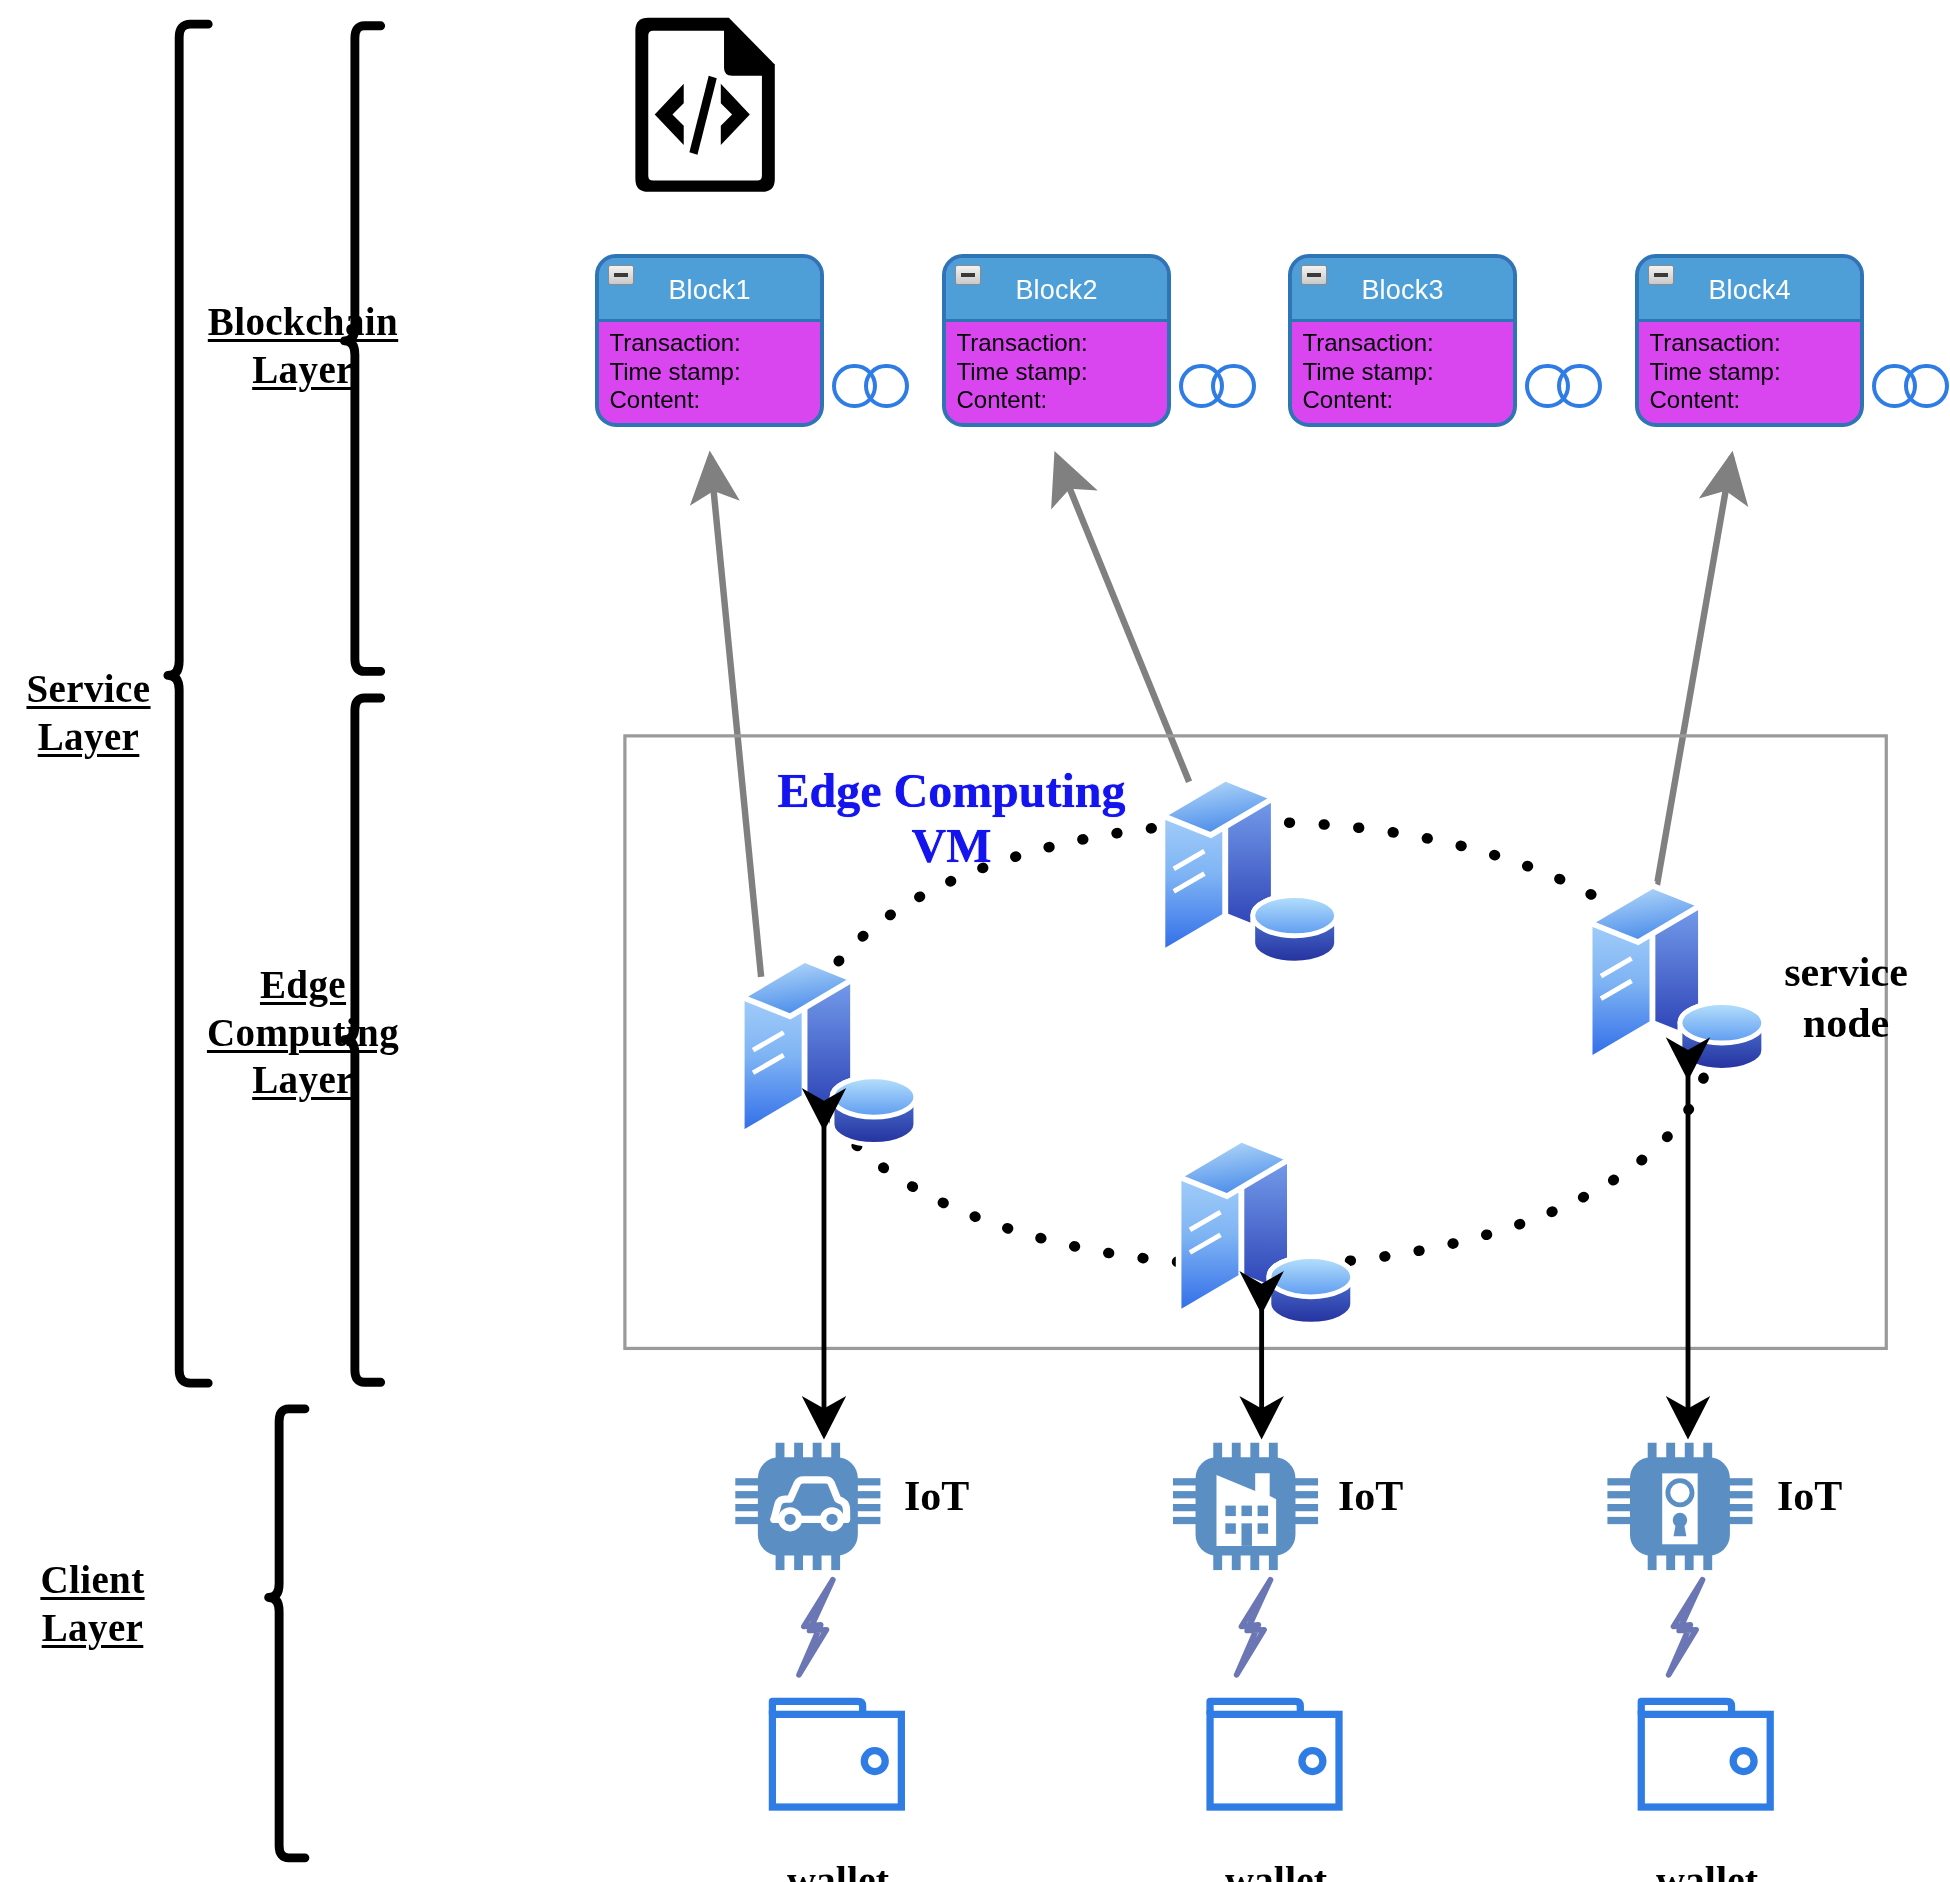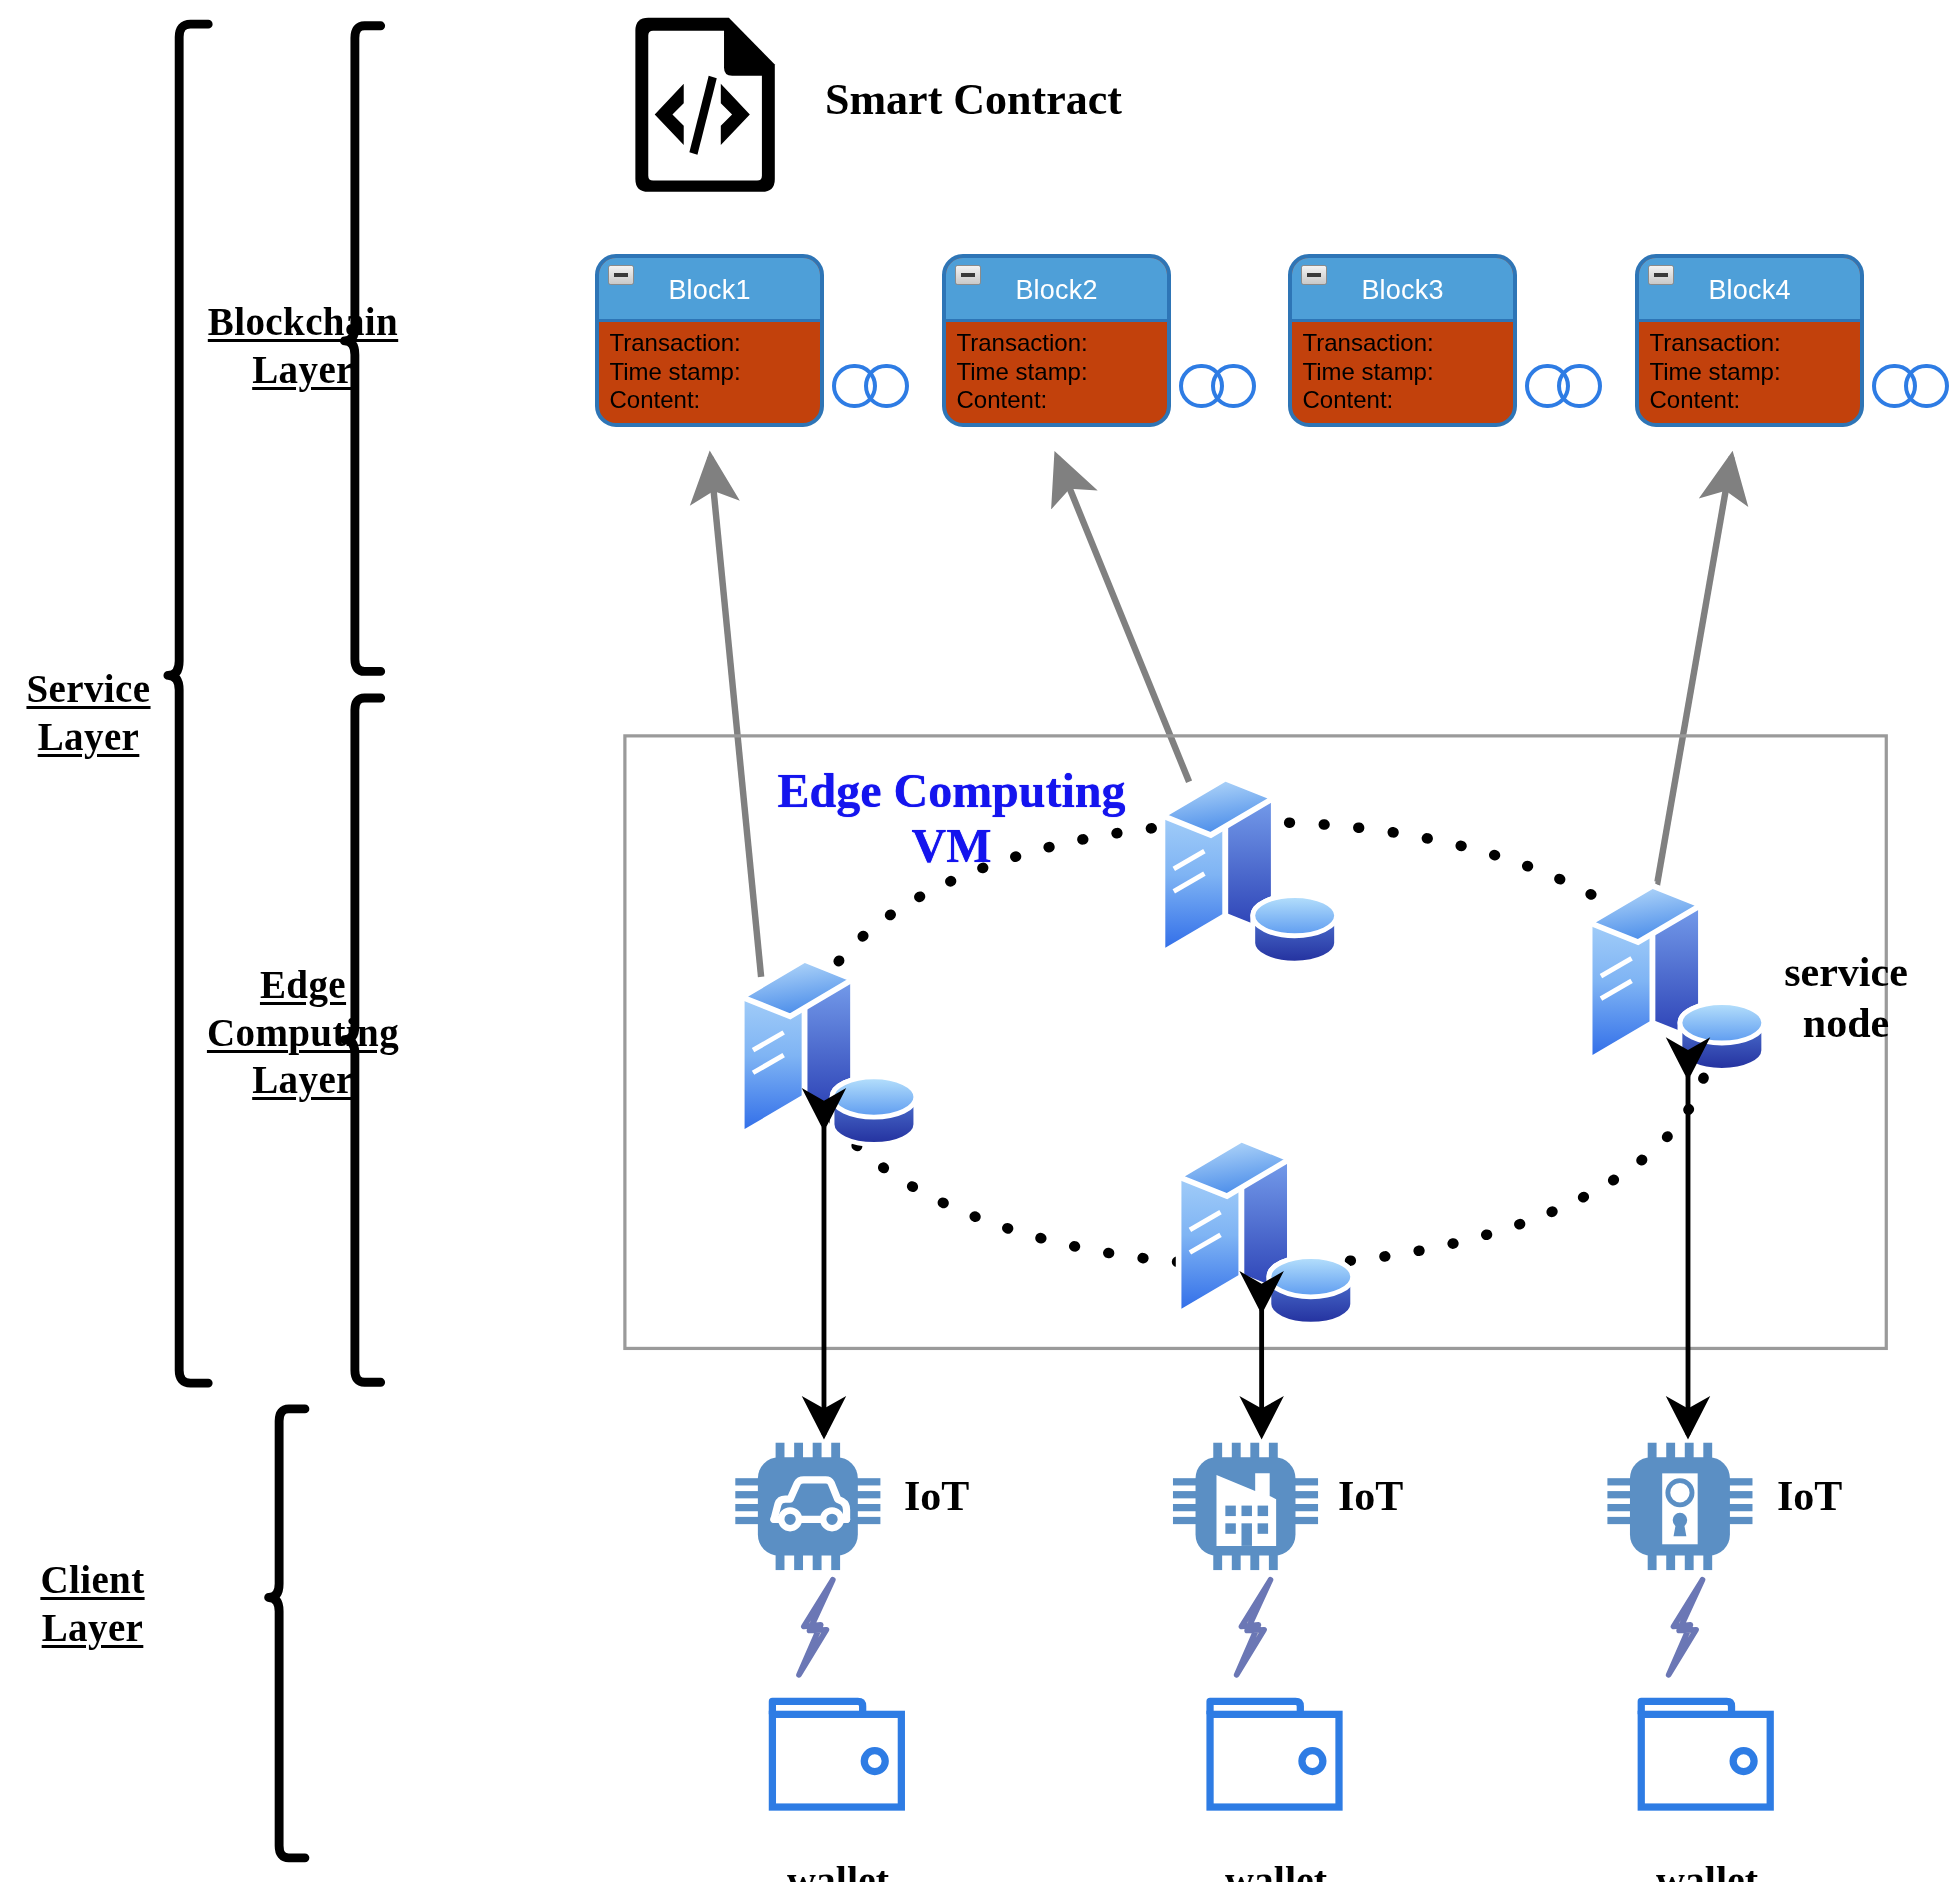--- a/index.html
+++ b/index.html
@@ -23,21 +23,21 @@
     text-underline-offset:4px;
     text-decoration-thickness:3.2px;
   }
 
   
   .block{
     position:absolute;
     width:229px;height:173px;
     border:4px solid #2E75B6;
     border-radius:21px;
-    background:#c2410c;
+    background:#d946ef;
     box-sizing:border-box;
     overflow:hidden;
     font-family:"Liberation Sans",sans-serif;
   }
   .block-head{
     position:relative;
     height:61px;
     background:#4E9FD8;
     border-bottom:3.2px solid #2E75B6;
     display:flex;align-items:center;justify-content:center;
@@ -367,21 +367,20 @@
     <span>Edge </span>
     <span>Computing </span>
     <span>Layer</span>
   </div>
 
   <div class="layer-label" style="left:8px;top:1556px;width:169px;font-size:39px;">
     <span>Client </span>
     <span>Layer</span>
   </div>
 
-  <div id="sc-label" style="left:825px;top:74px;font-size:44px;">Smart Contract</div>
 
   <div class="block" style="left:595px;top:254px;">
     <div class="block-head">
       <div class="min-btn">
           <i></i>
         </div>
       <div class="block-title">Block1</div>
     </div>
     <div class="block-body">
       <div>Transaction:</div>

